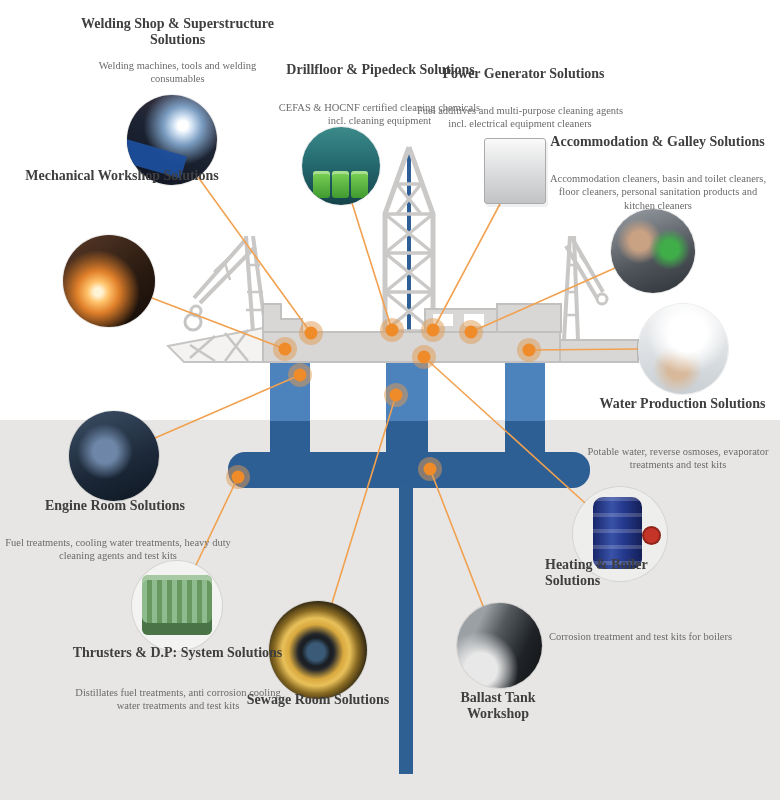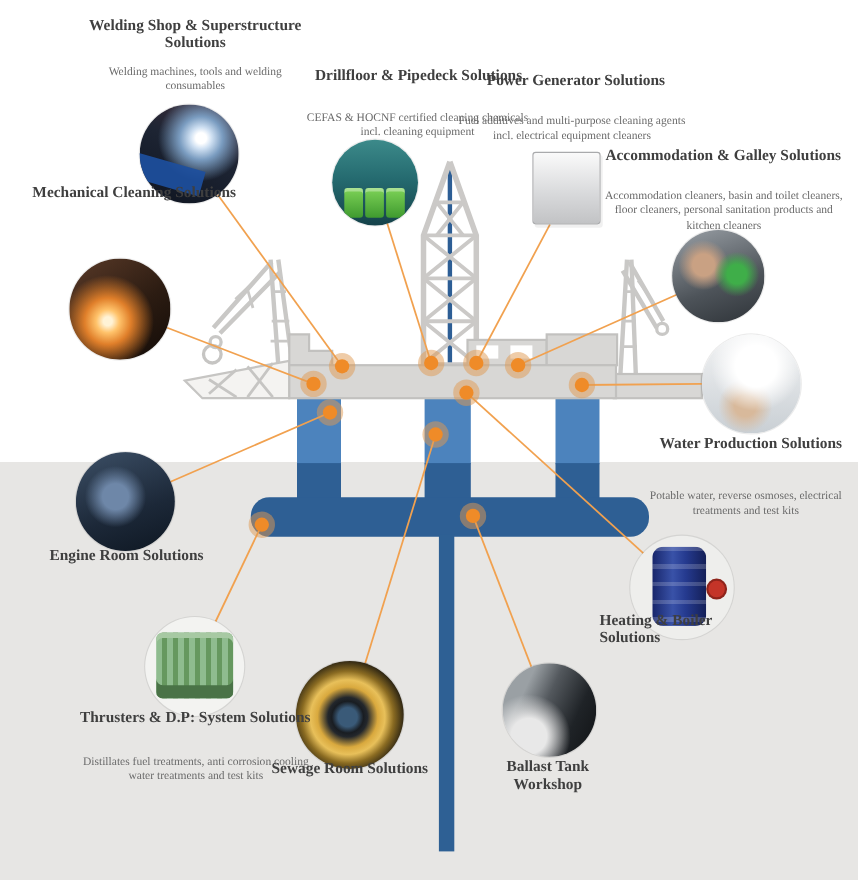--- a/index.html
+++ b/index.html
@@ -235,37 +235,43 @@
   </div>
 
   <div class="sec" style="left:545px;top:134px;width:225px;">
     <h3>Accommodation &amp; Galley Solutions</h3>
   </div>
   <div class="sec" style="left:548px;top:169px;width:220px;">
     <p>Accommodation cleaners, basin and toilet cleaners, floor cleaners, personal sanitation products and kitchen cleaners</p>
   </div>
 
   <div class="sec" style="left:12px;top:168px;width:220px;">
-    <h3>Mechanical Cleaning Solutions</h3>
+    <h3>Mechanical Workshop Solutions</h3>
   </div>
 
   <div class="sec" style="left:590px;top:396px;width:185px;">
     <h3>Water Production Solutions</h3>
   </div>
   <div class="sec" style="left:583px;top:442px;width:190px;">
-    <p>Potable water, reverse osmoses, electrical treatments and test kits</p>
+    <p>Potable water, reverse osmoses, evaporator treatments and test kits</p>
   </div>
 
   <div class="sec" style="left:30px;top:498px;width:170px;">
     <h3>Engine Room Solutions</h3>
   </div>
+  <div class="sec" style="left:4px;top:533px;width:228px;">
+    <p>Fuel treatments, cooling water treatments, heavy duty cleaning agents and test kits</p>
+  </div>
 
   <div class="sec align-left" style="left:545px;top:557px;width:160px;">
     <h3>Heating &amp; Boiler Solutions</h3>
   </div>
+  <div class="sec" style="left:543px;top:627px;width:195px;">
+    <p>Corrosion treatment and test kits for boilers</p>
+  </div>
 
   <div class="sec" style="left:70px;top:645px;width:215px;">
     <h3>Thrusters &amp; D.P: System Solutions</h3>
   </div>
   <div class="sec" style="left:67px;top:683px;width:222px;">
     <p>Distillates fuel treatments, anti corrosion cooling water treatments and test kits</p>
   </div>
 
   <div class="sec" style="left:238px;top:692px;width:160px;">
     <h3>Sewage Room Solutions</h3>

